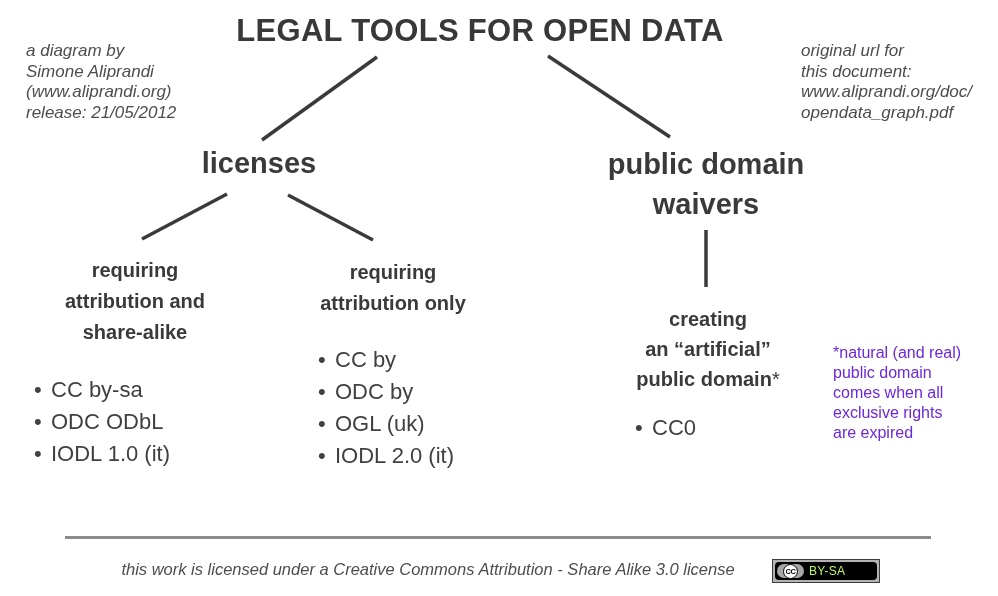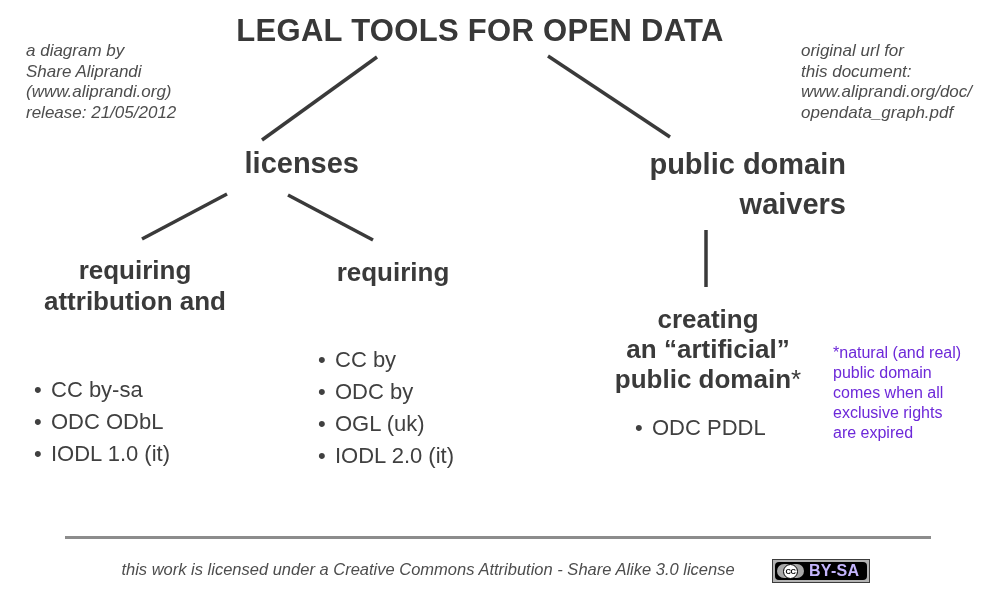--- a/index.html
+++ b/index.html
@@ -30,31 +30,31 @@
     font-size: 17px;
     line-height: 20.5px;
     color: #4d4d4d;
     white-space: nowrap;
   }
   .credit { left: 26px; }
   .source { left: 801px; }
 
   .node {
     font-weight: bold;
-    text-align: right;
+    text-align: center;
     color: #3a3a3a;
     white-space: nowrap;
   }
   .node-licenses { top: 146px; left: 159px; width: 200px; font-size: 29px; line-height: 34px; }
   .node-waivers  { top: 144px; left: 566px; width: 280px; font-size: 29px; line-height: 40px; }
 
   .branch-heading {
     font-weight: bold;
     text-align: center;
-    font-size: 26px;
+    font-size: 20px;
     color: #3a3a3a;
     white-space: nowrap;
   }
   .heading-share-alike     { top: 255px; left: 10px;  width: 250px; line-height: 31px; }
   .heading-attribution-only{ top: 257px; left: 268px; width: 250px; line-height: 31px; }
   .heading-artificial-pd   { top: 304px; left: 583px; width: 250px; line-height: 30px; }
   .heading-artificial-pd .ast { font-weight: normal; }
 
   ul.license-list {
     margin: 0; padding: 0; list-style: none;
@@ -85,21 +85,21 @@
     top: 560px; left: 0; width: 856px;
     text-align: center;
     font-style: italic;
     font-size: 16.5px;
     color: #4d4d4d;
     white-space: nowrap;
   }
 
   .cc-badge {
     top: 559px; left: 772px;
-    width: 98px; height: 24px;
+    width: 108px; height: 24px;
     box-sizing: border-box;
     background: #b3b3b3;
     border: 1px solid #3c3c3c;
     padding: 2px;
     display: flex;
   }
   .cc-badge-inner {
     flex: 1;
     background: #000000;
     border-radius: 4px;
@@ -122,23 +122,23 @@
     border-radius: 50%;
     font-size: 7.5px;
     font-weight: bold;
     color: #000000;
     letter-spacing: -0.5px;
     display: flex;
     align-items: center;
     justify-content: center;
   }
   .badge-label {
-    color: #c4b5fd;
-    font-weight: bold;
-    font-size: 16px;
+    color: #bef264;
+    font-weight: normal;
+    font-size: 12px;
     margin-left: 5px;
     letter-spacing: 0.3px;
   }
 
   svg.connectors { top: 0; left: 0; pointer-events: none; }
 </style>
 </head>
 <body>
 
 <div class="canvas">
@@ -148,21 +148,21 @@
     <line x1="548" y1="56" x2="670" y2="137" stroke="#3a3a3a" stroke-width="3.5"></line>
     <line x1="227" y1="194" x2="142" y2="239" stroke="#3a3a3a" stroke-width="3.5"></line>
     <line x1="288" y1="195" x2="373" y2="240" stroke="#3a3a3a" stroke-width="3.5"></line>
     <line x1="706" y1="230" x2="706" y2="287" stroke="#3a3a3a" stroke-width="3.5"></line>
   </svg>
 
   <div class="abs title">LEGAL TOOLS FOR OPEN DATA</div>
 
   <div class="abs side-note credit">
     <div>a diagram by</div>
-    <div>Share Aliprandi</div>
+    <div>Simone Aliprandi</div>
     <div>(www.aliprandi.org)</div>
     <div>release: 21/05/2012</div>
   </div>
 
   <div class="abs side-note source">
     <div>original url for</div>
     <div>this document:</div>
     <div>www.aliprandi.org/doc/</div>
     <div>opendata_graph.pdf</div>
   </div>
@@ -170,47 +170,49 @@
   <div class="abs node node-licenses">licenses</div>
 
   <div class="abs node node-waivers">
     <div>public domain</div>
     <div>waivers</div>
   </div>
 
   <div class="abs branch-heading heading-share-alike">
     <div>requiring</div>
     <div>attribution and</div>
+    <div>share-alike</div>
   </div>
 
   <ul class="abs license-list list-share-alike">
     <li><span class="bullet">•</span><span>CC by-sa</span></li>
     <li><span class="bullet">•</span><span>ODC ODbL</span></li>
     <li><span class="bullet">•</span><span>IODL 1.0 (it)</span></li>
   </ul>
 
   <div class="abs branch-heading heading-attribution-only">
     <div>requiring</div>
+    <div>attribution only</div>
   </div>
 
   <ul class="abs license-list list-attribution-only">
     <li><span class="bullet">•</span><span>CC by</span></li>
     <li><span class="bullet">•</span><span>ODC by</span></li>
     <li><span class="bullet">•</span><span>OGL (uk)</span></li>
     <li><span class="bullet">•</span><span>IODL 2.0 (it)</span></li>
   </ul>
 
   <div class="abs branch-heading heading-artificial-pd">
     <div>creating</div>
     <div>an “artificial”</div>
     <div><span>public domain</span><span class="ast">*</span></div>
   </div>
 
   <ul class="abs license-list list-artificial-pd">
-    <li><span class="bullet">•</span><span>ODC PDDL</span></li>
+    <li><span class="bullet">•</span><span>CC0</span></li>
   </ul>
 
   <div class="abs footnote">
     <div>*natural (and real)</div>
     <div>public domain</div>
     <div>comes when all</div>
     <div>exclusive rights</div>
     <div>are expired</div>
   </div>
 

